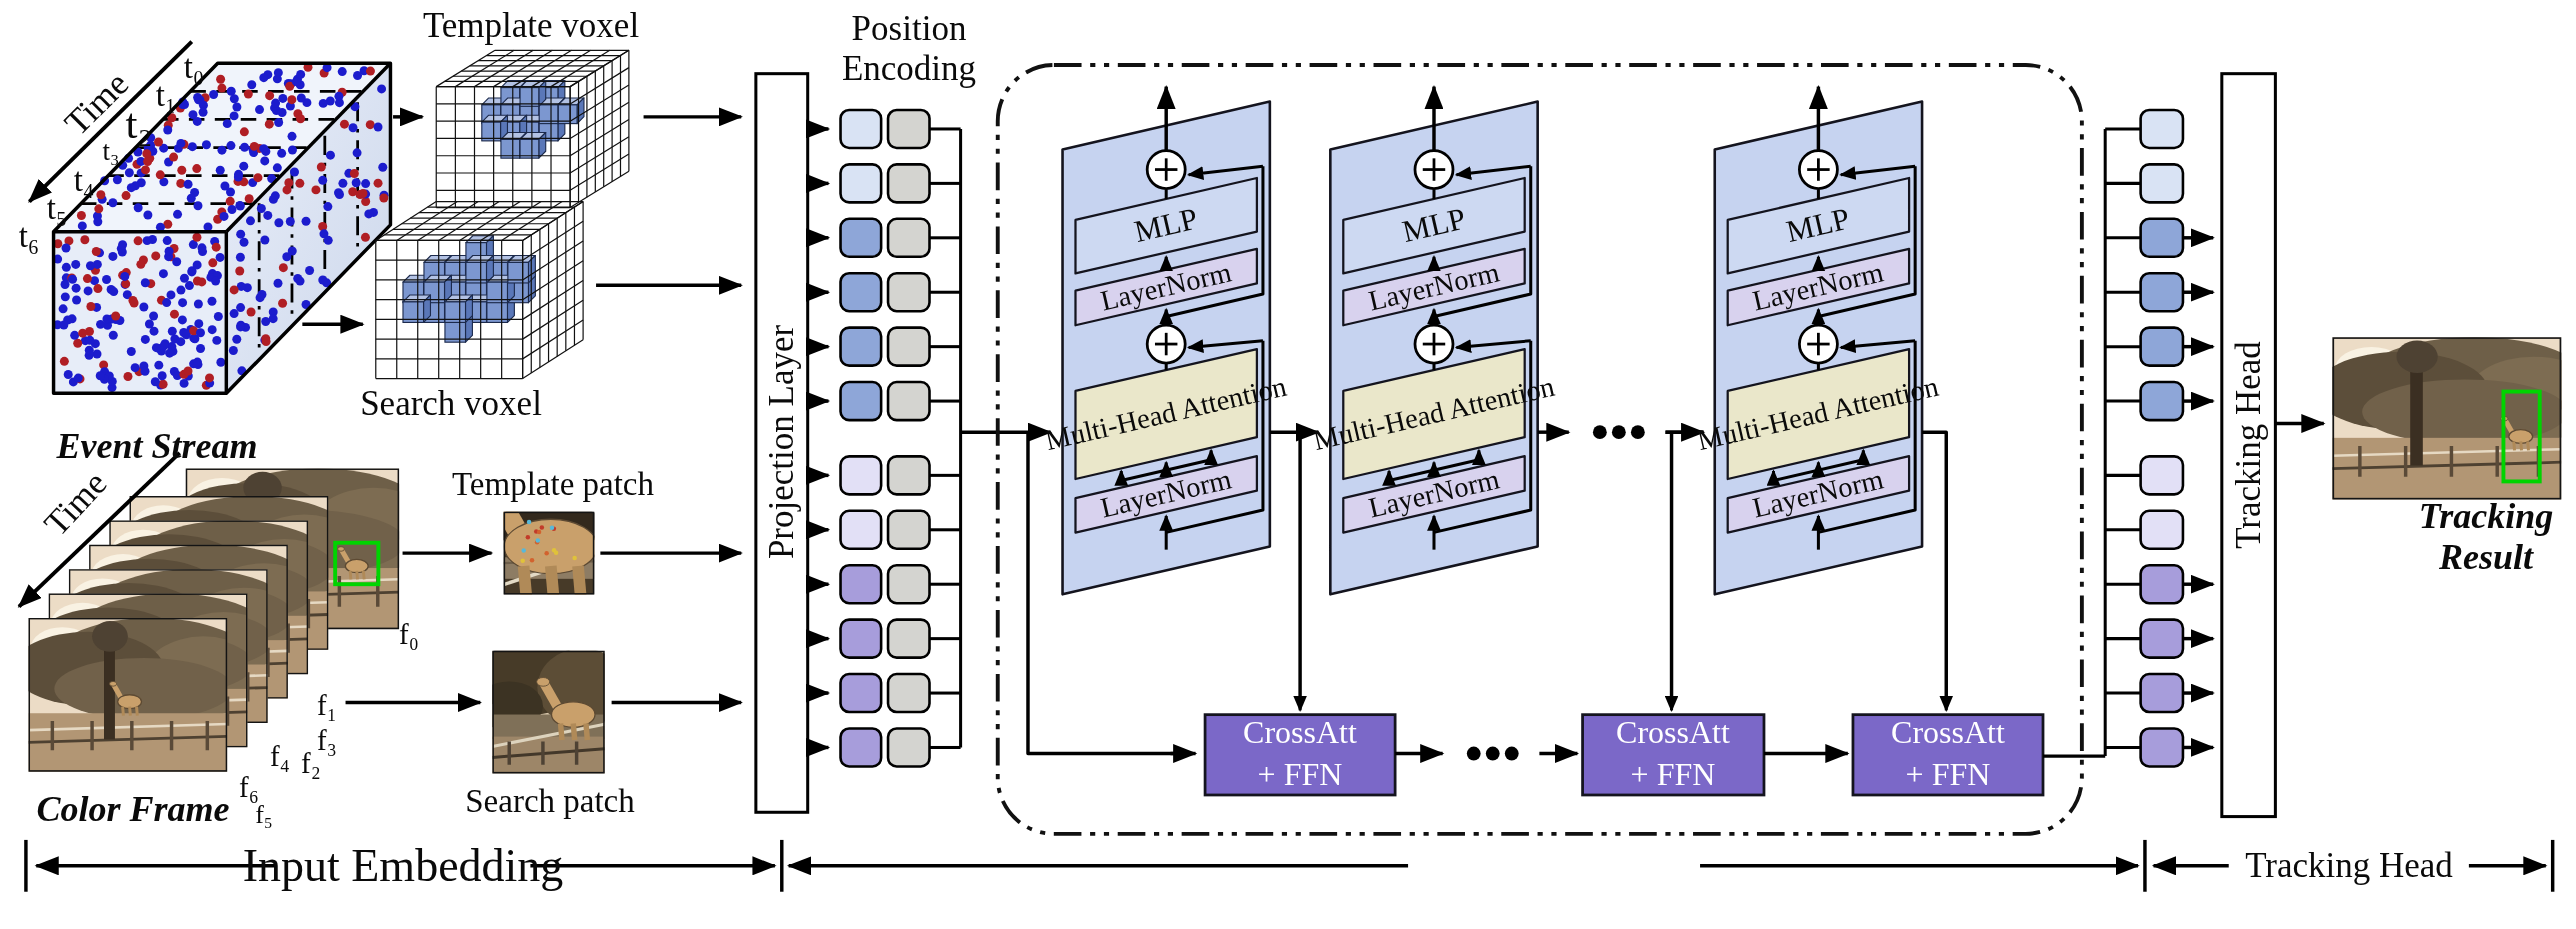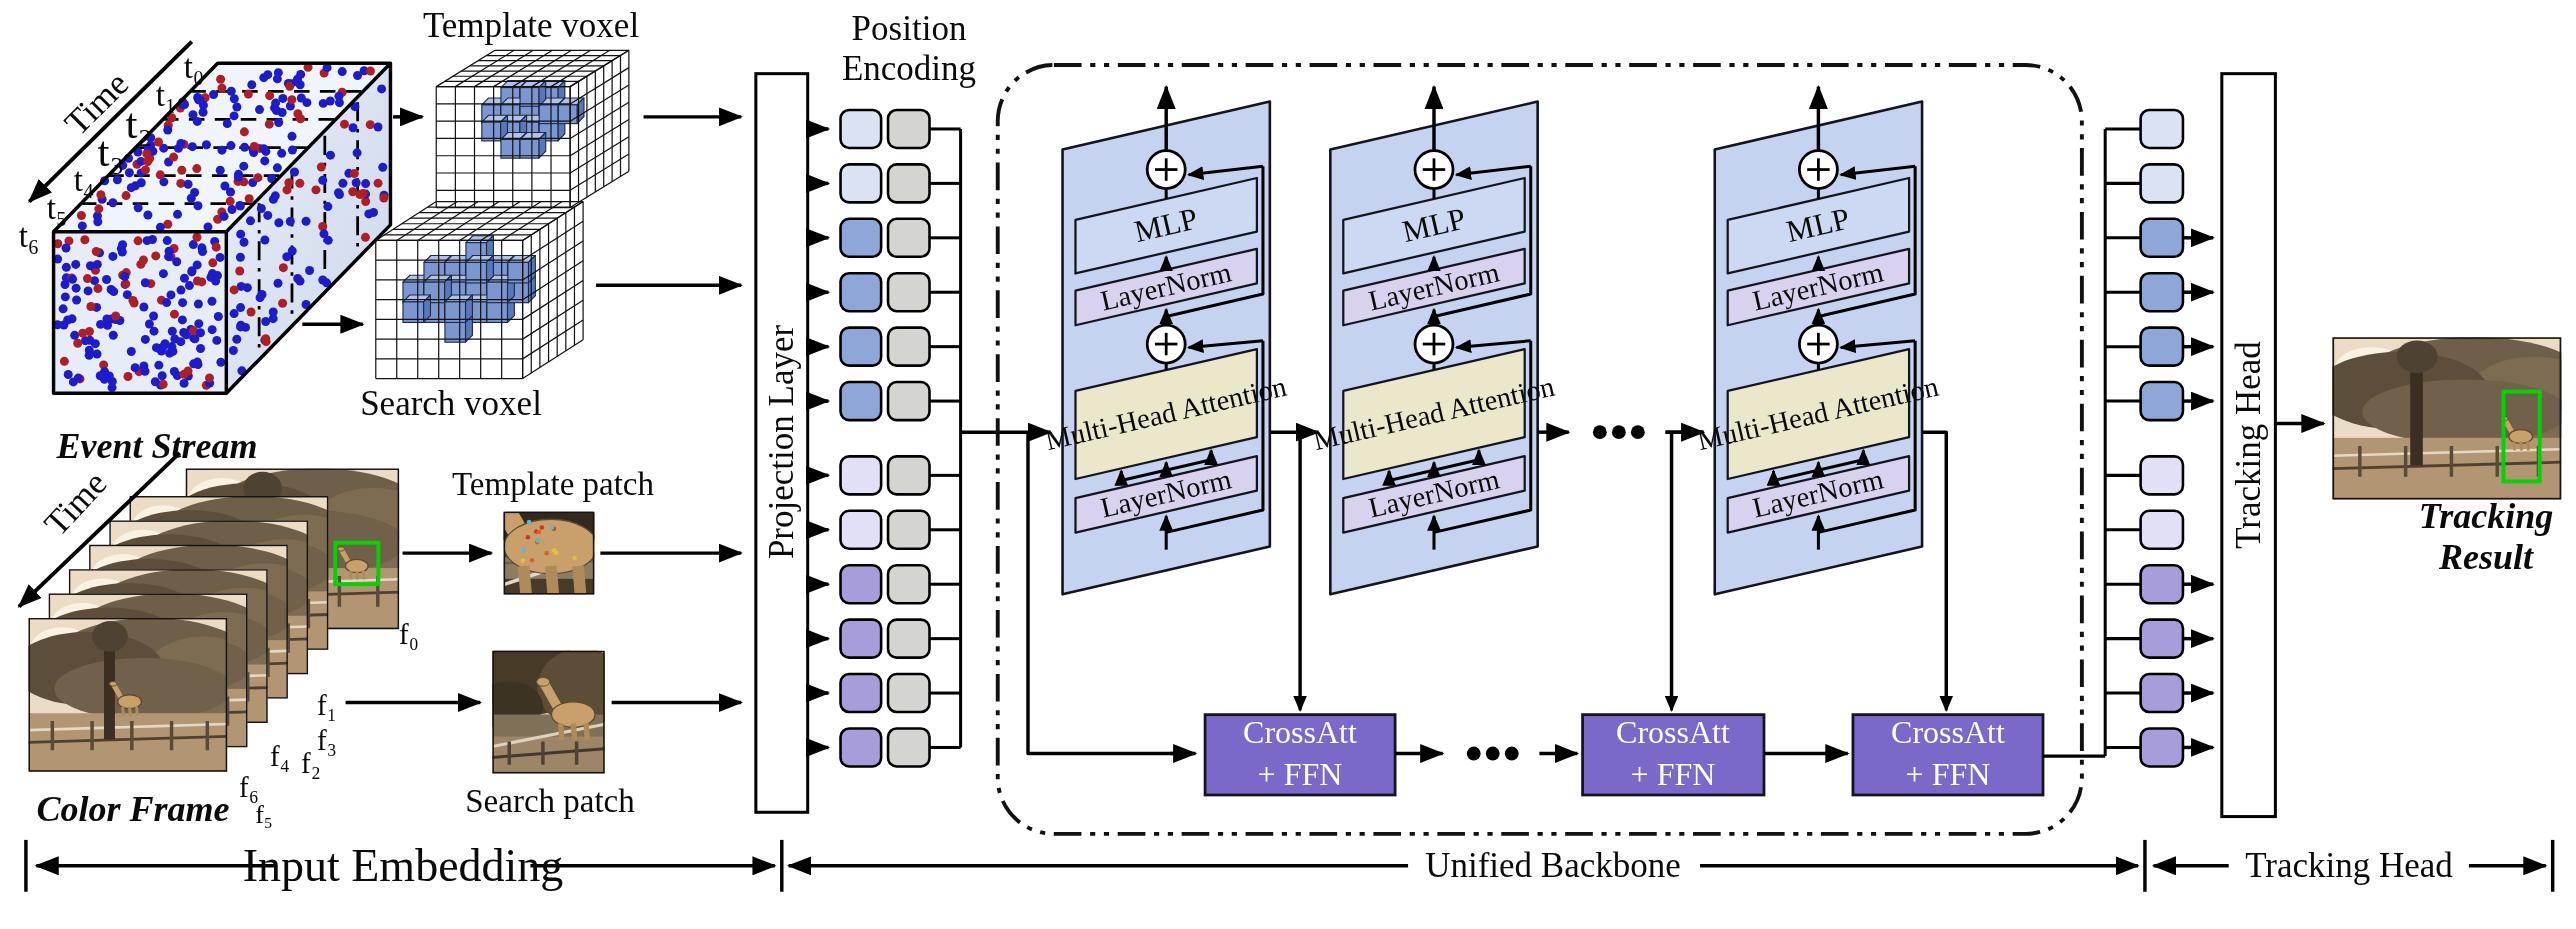--- a/index.html
+++ b/index.html
@@ -1124,26 +1124,25 @@
   <div class="lbl rot90" style="left:782px;top:442px;font-size:35px;">Projection Layer</div>
   <div class="lbl rot90" style="left:2249px;top:445px;font-size:35px;">Tracking Head</div>
   <div class="lbl wt" style="left:1300px;top:754px;font-size:32px;">CrossAtt
 + FFN</div>
   <div class="lbl wt" style="left:1673px;top:754px;font-size:32px;">CrossAtt
 + FFN</div>
   <div class="lbl wt" style="left:1948px;top:754px;font-size:32px;">CrossAtt
 + FFN</div>
   <div class="lbl b" style="left:2446px;top:537px;font-size:36px;margin-left:40px;">Tracking Result</div>
   <div class="lbl" style="left:403px;top:866px;font-size:46px;">Input Embedding</div>
-  <div class="lbl" style="left:1553px;top:866px;font-size:35px;">Unified Backbone</div>
   <div class="lbl" style="left:2349px;top:866px;font-size:35px;">Tracking Head</div>
 <div class="lbl" style="left: 194px; top: 68px; font-size: 33px;">t₀</div>
     <div class="lbl" style="left: 166px; top: 96px; font-size: 33px;">t₁</div>
     <div class="lbl" style="left: 139px; top: 124px; font-size: 43px;">t₂</div>
-    <div class="lbl" style="left: 111px; top: 152px; font-size: 43px;">t₃</div>
+    <div class="lbl" style="left: 111px; top: 152px; font-size: 27px;">t₃</div>
     <div class="lbl" style="left: 84px; top: 181px; font-size: 33px;">t₄</div>
     <div class="lbl" style="left: 57px; top: 209px; font-size: 33px;">t₅</div>
     <div class="lbl" style="left: 29px; top: 237px; font-size: 33px;">t₆</div>
     <div class="lbl" style="left: 409px; top: 635px; font-size: 29px;">f₀</div>
     <div class="lbl" style="left: 327px; top: 706px; font-size: 29px;">f₁</div>
     <div class="lbl" style="left: 311px; top: 724px; font-size: 29px; margin-top: 40px;">f₂</div>
     <div class="lbl" style="left: 295px; top: 741px; font-size: 29px; margin-left: 32px;">f₃</div>
     <div class="lbl" style="left: 280px; top: 757px; font-size: 29px;">f₄</div>
     <div class="lbl" style="left: 264px; top: 815px; font-size: 26px; text-align: right;">f₅</div>
     <div class="lbl" style="left: 249px; top: 788px; font-size: 29px;">f₆</div>

